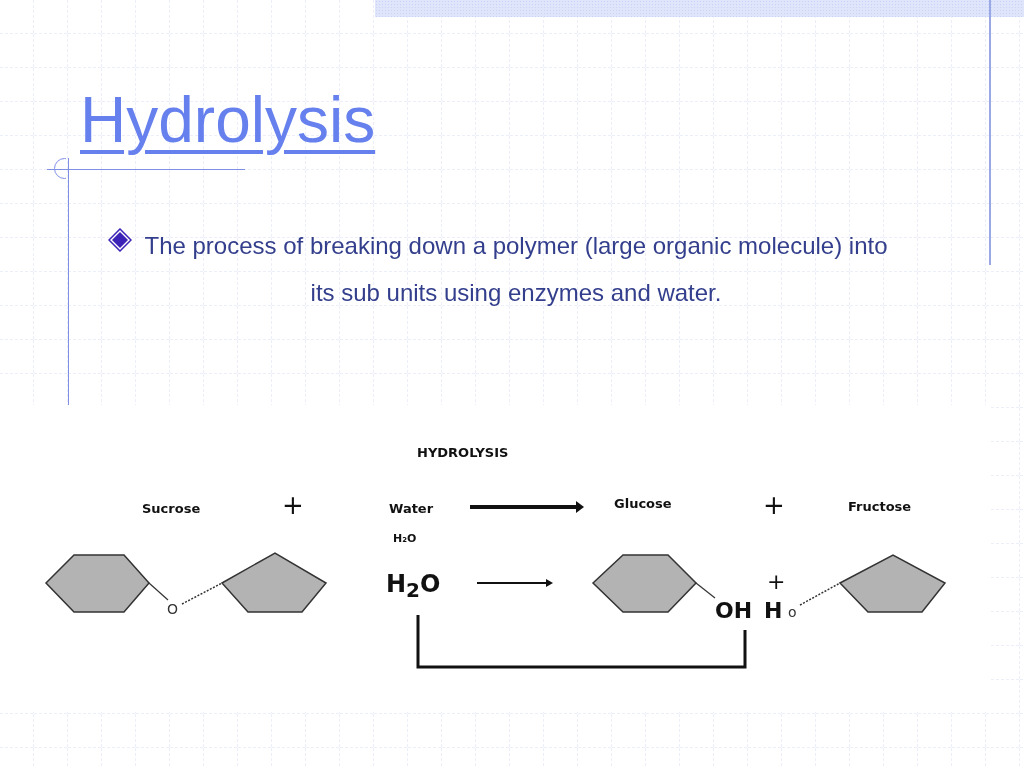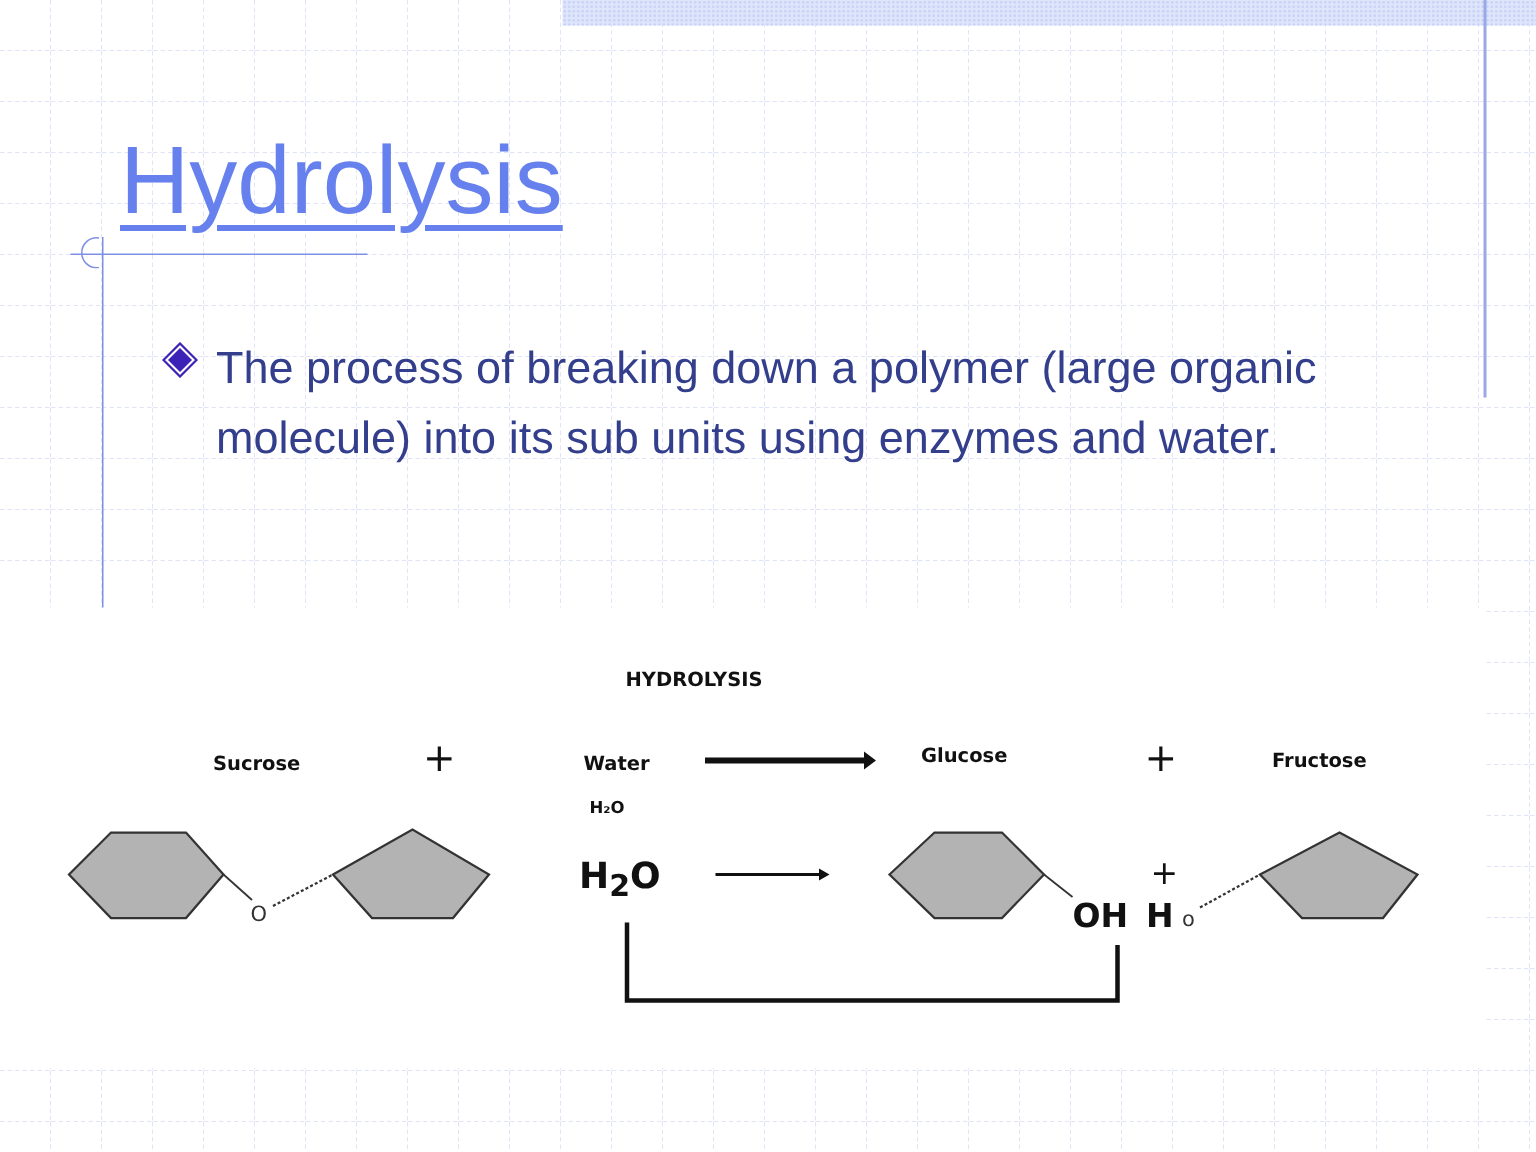--- a/index.html
+++ b/index.html
@@ -46,22 +46,23 @@
     }
     .bullet-list {
       position: absolute; left: 108px; top: 222px; width: 780px;
       margin: 0; padding: 0; list-style: none;
     }
     .bullet-item { position: relative; padding-left: 36px; }
     .bullet-icon {
       position: absolute; left: 0; top: 6px; width: 24px; height: 24px;
     }
     .bullet-text {
-      font-size: 30px; line-height: 47px; color: #333f8c;
+      font-size: 24px; line-height: 47px; color: #333f8c;
       display: block;
+      text-align: center;
     }
     .figure {
       position: absolute; left: 0; top: 405px; width: 990px; height: 307px;
       background: #ffffff;
     }
     .figure svg { position: absolute; left: 0; top: 0; }
     .fig-label {
       font-family: "DejaVu Sans", sans-serif; font-weight: bold; fill: #111;
     }
   </style>

